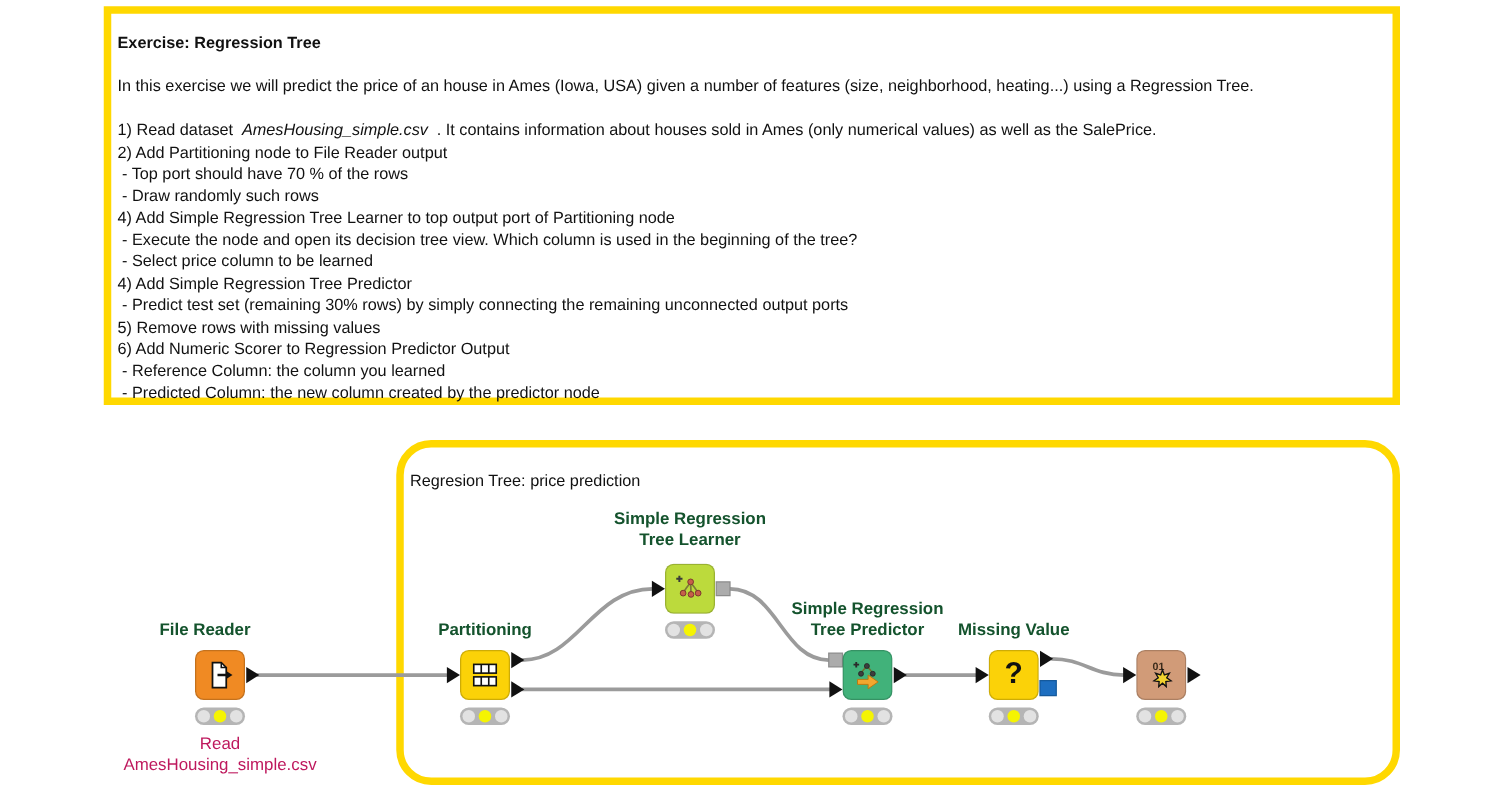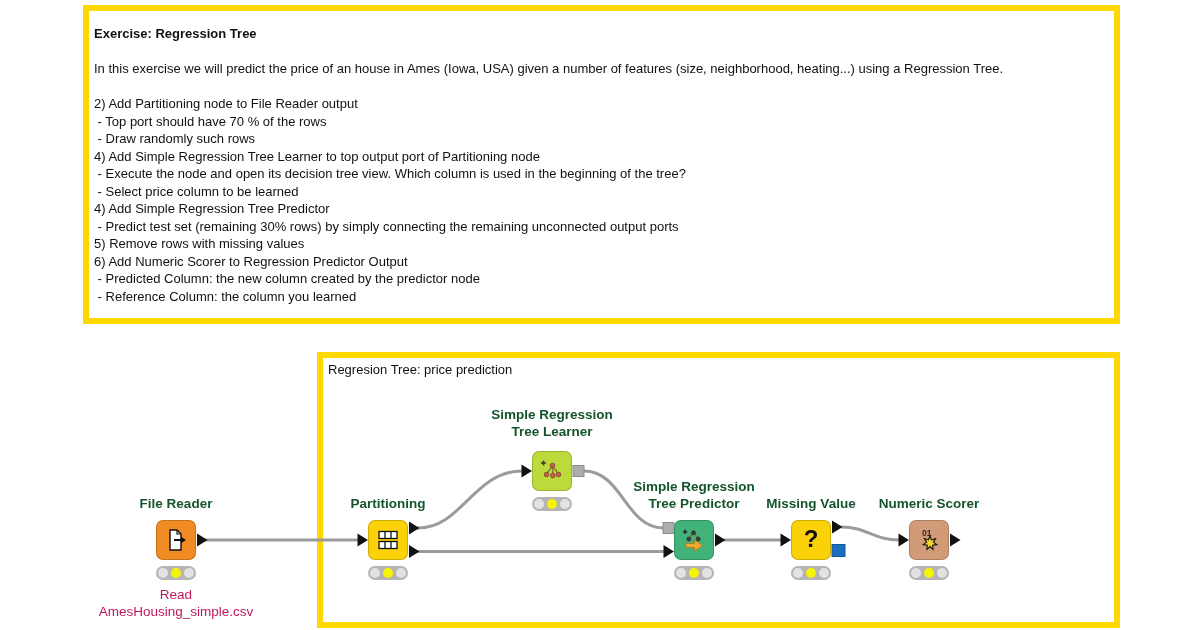--- a/index.html
+++ b/index.html
@@ -7,21 +7,21 @@
     position:relative; width:1200px; height:630px; background:#ffffff;
     font-family:"Liberation Sans", sans-serif; overflow:hidden;
   }
 
   
   .annotation {
     position:absolute; background:#ffffff; box-sizing:border-box;
     border:6px solid var(--annotation-border, #FFD800);
   }
   .annotation-top    { left:83px;  top:5px;   width:1037px; height:319px; padding:14px 5px; }
-  .annotation-bottom { left:317px; top:352px; width:803px;  height:276px; padding:3px 5px; }
+  .annotation-bottom { left:317px; top:352px; width:803px;  height:276px; padding:18px 5px;border-radius:28px; }
   .ann-line {
     font-size:13px; line-height:17.5px; min-height:17.5px; color:#111;
     white-space:pre;
   }
   .ann-line.bold { font-weight:bold; }
   .filename-italic { font-style:italic; margin:0 7px; }
 
   
   .wires { position:absolute; left:0; top:0; }
   .wire  { stroke:var(--wire-gray,#9B9B9B); stroke-width:3; fill:none; stroke-linecap:round; }
@@ -63,32 +63,33 @@
 </head>
 <body>
 
 <div class="canvas">
 
   <div class="annotation annotation-top">
     <div class="ann-line bold">Exercise: Regression Tree</div>
     <div class="ann-line"></div>
     <div class="ann-line">In this exercise we will predict the price of an house in Ames (Iowa, USA) given a number of features (size, neighborhood, heating...) using a Regression Tree.</div>
     <div class="ann-line"></div>
+    <div class="ann-line"><span>1) Read dataset</span><span class="filename-italic">AmesHousing_simple.csv</span><span>. It contains information about houses sold in Ames (only numerical values) as well as the SalePrice.</span></div>
     <div class="ann-line">2) Add Partitioning node to File Reader output</div>
     <div class="ann-line"> - Top port should have 70 % of the rows</div>
     <div class="ann-line"> - Draw randomly such rows</div>
     <div class="ann-line">4) Add Simple Regression Tree Learner to top output port of Partitioning node</div>
     <div class="ann-line"> - Execute the node and open its decision tree view. Which column is used in the beginning of the tree?</div>
     <div class="ann-line"> - Select price column to be learned</div>
     <div class="ann-line">4) Add Simple Regression Tree Predictor</div>
     <div class="ann-line"> - Predict test set (remaining 30% rows) by simply connecting the remaining unconnected output ports</div>
     <div class="ann-line">5) Remove rows with missing values</div>
     <div class="ann-line">6) Add Numeric Scorer to Regression Predictor Output</div>
+    <div class="ann-line"> - Reference Column: the column you learned</div>
     <div class="ann-line"> - Predicted Column: the new column created by the predictor node</div>
-    <div class="ann-line"> - Reference Column: the column you learned</div>
   </div>
 
   <div class="annotation annotation-bottom">
     <div class="ann-line">Regresion Tree: price prediction</div>
   </div>
 
   <svg class="wires" width="1200" height="630" viewBox="0 0 1200 630">
     <path class="wire" d="M 206 540 L 357 540"></path>
     <path class="wire" d="M 418 528 C 462 528 474 471 522 471"></path>
     <path class="wire" d="M 418 551.5 L 664 551.5"></path>
@@ -105,21 +106,21 @@
     <rect class="port-sq" x="663" y="522.5" width="11" height="11"></rect>
     <polygon class="port-tri" points="663.5,545 663.5,558 674,551.5"></polygon>
     <polygon class="port-tri" points="715,533.5 715,546.5 725.5,540"></polygon>
     <polygon class="port-tri" points="780.5,533.5 780.5,546.5 791,540"></polygon>
     <polygon class="port-tri" points="832,520.5 832,533.5 842.5,527"></polygon>
     <rect class="port-pmml" x="832" y="544.5" width="13" height="12"></rect>
     <polygon class="port-tri" points="898.5,533.5 898.5,546.5 909,540"></polygon>
     <polygon class="port-tri" points="950,533.5 950,546.5 960.5,540"></polygon>
   </svg>
 
-  <div class="node-label" style="left:76px; top:495px;">File Reader</div>
+  <div class="node-label" style="left:64px; top:495px;">File Reader</div>
   <div class="node-square fill-file-reader" style="left:156px; top:520px;">
     <svg width="26" height="26" viewBox="0 0 26 26">
       <path d="M7 3 h7 l4 4 v16 h-11 z" fill="#ffffff" stroke="#111" stroke-width="1.4"></path>
       <path d="M14 3 v4 h4" fill="none" stroke="#111" stroke-width="1.2"></path>
       <line x1="11" y1="13" x2="18" y2="13" stroke="#111" stroke-width="2"></line>
       <polygon points="18,9.8 18,16.2 23,13" fill="#111"></polygon>
     </svg>
   </div>
   <div class="traffic-light" style="left:156px; top:566px;">
     <span class="dot"></span>
@@ -188,21 +189,20 @@
   <div class="node-label" style="left:711px; top:495px;">Missing Value</div>
   <div class="node-square fill-missing-value" style="left:791px; top:520px;">
     <div class="qmark">?</div>
   </div>
   <div class="traffic-light" style="left:791px; top:566px;">
     <span class="dot"></span>
       <span class="dot on"></span>
       <span class="dot"></span>
   </div>
 
-  <div class="node-label" style="left:829px; top:495px;">Numeric Scorer</div>
   <div class="node-square fill-numeric-scorer" style="left:909px; top:520px;">
     <svg width="28" height="28" viewBox="0 0 28 28">
       <text x="7" y="10" font-size="8.5" font-weight="bold" fill="#3A2A1A" font-family="Liberation Sans, sans-serif">01</text>
       <polygon points="15,10 16.5,13.9 20.5,12.6 18.4,16.2 21.8,18.6 17.7,19.2 18,23.3 15,20.5 12,23.3 12.3,19.2 8.2,18.6 11.6,16.2 9.5,12.6 13.5,13.9" fill="#F2D22E" stroke="#111" stroke-width="1.1"></polygon>
     </svg>
   </div>
   <div class="traffic-light" style="left:909px; top:566px;">
     <span class="dot"></span>
       <span class="dot on"></span>
       <span class="dot"></span>

